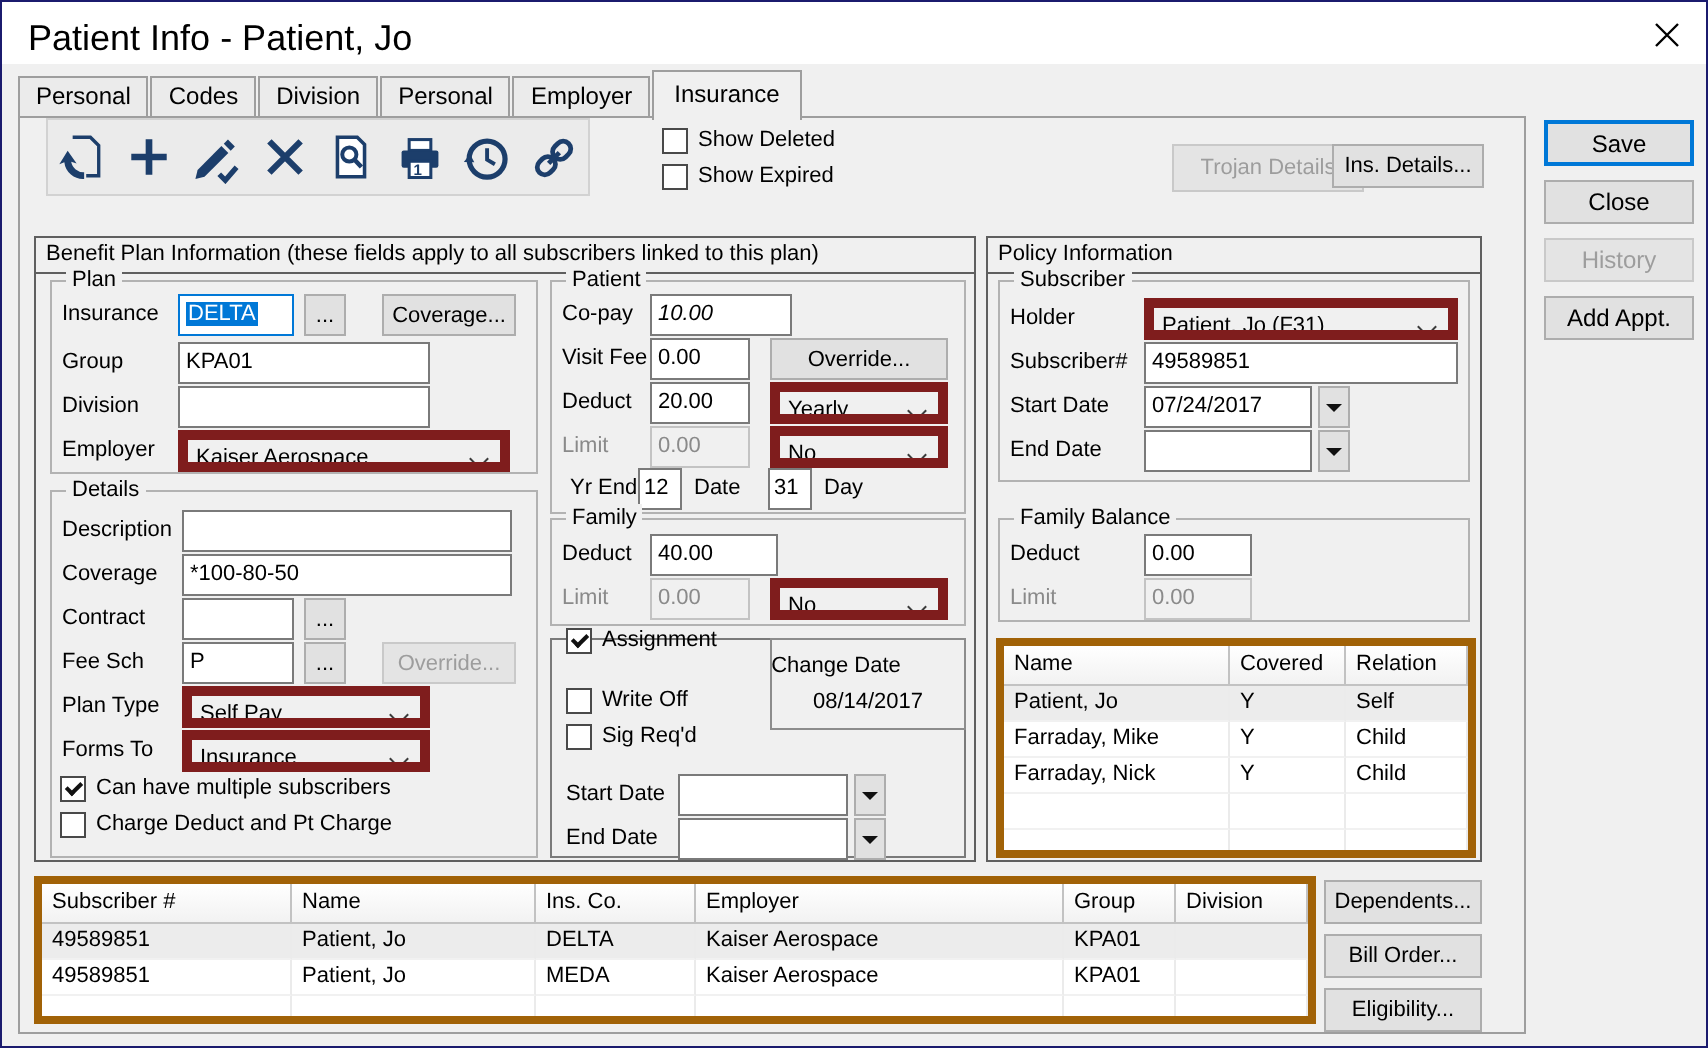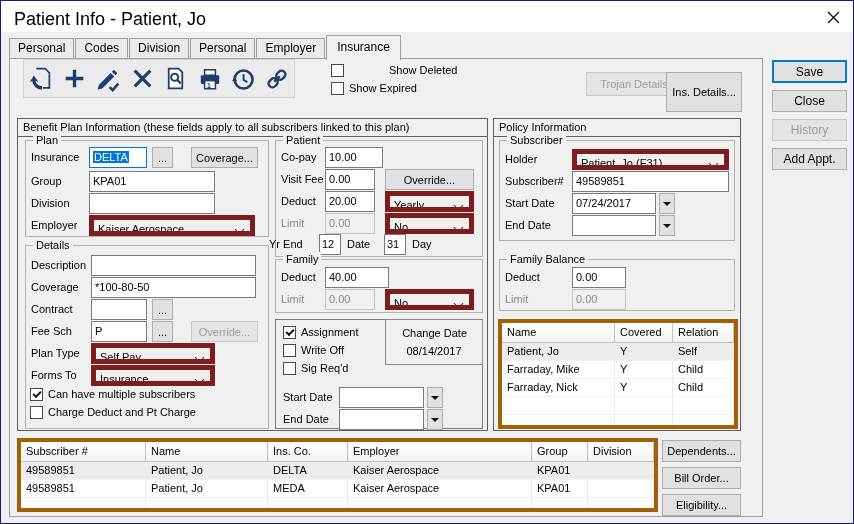--- a/index.html
+++ b/index.html
@@ -136,31 +136,31 @@
       <svg width="26" height="26" viewBox="0 0 24 24">
           <g transform="rotate(-45 12 12)" fill="none" stroke="#1c3e6b" stroke-width="2.2">
             <rect x="2.5" y="8.5" width="9" height="7" rx="3.5"></rect>
             <rect x="12.5" y="8.5" width="9" height="7" rx="3.5"></rect>
             <path d="M8.5 12h7"></path>
           </g>
         </svg>
     </span>
   </div>
 
-  <div class="cb" style="left:330px; top:62px;gap:40px;">
+  <div class="cb" style="left:330px; top:62px;">
     <span class="cb-box"></span>
     <span>Show Deleted</span>
   </div>
   <div class="cb" style="left:330px; top:80px;">
     <span class="cb-box"></span>
     <span>Show Expired</span>
   </div>
 
   <div class="btn dis" style="left:585px; top:71px; width:96px; height:24px;">Trojan Details</div>
-  <div class="btn" style="left:665px; top:71px; width:76px; height:40px;">Ins. Details...</div>
+  <div class="btn" style="left:665px; top:71px; width:76px; height:22px;">Ins. Details...</div>
 
   <div class="btn big primary" style="left:771px; top:59px; width:75px; height:23px;">Save</div>
   <div class="btn big" style="left:771px; top:89px; width:75px; height:22px;">Close</div>
   <div class="btn big dis" style="left:771px; top:118px; width:75px; height:22px;">History</div>
   <div class="btn big" style="left:771px; top:147px; width:75px; height:22px;">Add Appt.</div>
 
   <div class="panel" style="left:16px; top:117px; width:471px; height:313px;"></div>
   <div class="panel-hdr" style="left:16px; top:117px; width:471px;">Benefit Plan Information (these fields apply to all subscribers linked to this plan)</div>
 
   <div class="panel" style="left:492px; top:117px; width:248px; height:313px;"></div>
@@ -201,59 +201,59 @@
     <span>Can have multiple subscribers</span>
   </div>
   <div class="cb" style="left:29px; top:404px;">
     <span class="cb-box"></span>
     <span>Charge Deduct and Pt Charge</span>
   </div>
 
   <div class="grp" style="left:274px; top:139px; width:208px; height:117px;"></div>
   <span class="grp-title" style="left:282px; top:132px;">Patient</span>
   <span class="lbl" style="left:280px; top:150px;">Co-pay</span>
-  <div class="inp" style="left:324px; top:146px; width:58px;">10.00</div>
+  <div class="inp" style="left:324px; top:146px; width:71px;font-style:italic;">10.00</div>
   <span class="lbl" style="left:280px; top:172px;">Visit Fee</span>
   <div class="inp" style="left:324px; top:168px; width:50px;">0.00</div>
   <div class="btn" style="left:384px; top:168px; width:89px; height:21px;">Override...</div>
   <span class="lbl" style="left:280px; top:194px;">Deduct</span>
   <div class="inp" style="left:324px; top:190px; width:50px;">20.00</div>
   <div class="combo" style="left:384px; top:190px; width:89px;"><span>Yearly</span><span class="chev"></span></div>
   <span class="lbl" style="left:280px; top:216px; color:#8a8a8a;">Limit</span>
   <div class="inp dis" style="left:324px; top:212px; width:50px;">0.00</div>
   <div class="combo" style="left:384px; top:212px; width:89px;"><span>No</span><span class="chev"></span></div>
-  <span class="lbl" style="left:268px; top:237px;">Yr End</span>
+  <span class="lbl" style="left:284px; top:237px;">Yr End</span>
   <div class="inp" style="left:318px; top:233px; width:22px; padding:0 2px;">12</div>
   <span class="lbl" style="left:346px; top:237px;">Date</span>
   <div class="inp" style="left:383px; top:233px; width:22px; padding:0 2px;">31</div>
   <span class="lbl" style="left:411px; top:237px;">Day</span>
 
   <div class="grp" style="left:274px; top:258px; width:208px; height:54px;"></div>
   <span class="grp-title" style="left:282px; top:251px;">Family</span>
   <span class="lbl" style="left:280px; top:270px;">Deduct</span>
   <div class="inp" style="left:324px; top:266px; width:64px;">40.00</div>
   <span class="lbl" style="left:280px; top:292px; color:#8a8a8a;">Limit</span>
   <div class="inp dis" style="left:324px; top:288px; width:50px;">0.00</div>
   <div class="combo" style="left:384px; top:288px; width:89px;"><span>No</span><span class="chev"></span></div>
 
   <div class="box" style="left:274px; top:318px; width:208px; height:110px;"></div>
-  <div class="cb" style="left:282px; top:324px;">
+  <div class="cb" style="left:282px; top:312px;">
     <span class="cb-box checked"></span>
     <span>Assignment</span>
   </div>
   <div class="cb" style="left:282px; top:342px;">
     <span class="cb-box"></span>
     <span>Write Off</span>
   </div>
   <div class="cb" style="left:282px; top:360px;">
     <span class="cb-box"></span>
     <span>Sig Req'd</span>
   </div>
   <div class="box" style="left:384px; top:318px; width:98px; height:46px; border-color:#8c8c8c;"></div>
-  <div class="lbl" style="left:368px; top:326px; width:98px; text-align:right;">Change Date</div>
+  <div class="lbl" style="left:368px; top:326px; width:98px; text-align:center;">Change Date</div>
   <div class="lbl" style="left:384px; top:344px; width:98px; text-align:center;">08/14/2017</div>
   <span class="lbl" style="left:282px; top:390px;">Start Date</span>
   <div class="inp" style="left:338px; top:386px; width:85px;"></div>
   <div class="dd-btn" style="left:426px; top:386px;"></div>
   <span class="lbl" style="left:282px; top:412px;">End Date</span>
   <div class="inp" style="left:338px; top:408px; width:85px;"></div>
   <div class="dd-btn" style="left:426px; top:408px;"></div>
 
   <div class="grp" style="left:498px; top:139px; width:236px; height:101px;"></div>
   <span class="grp-title" style="left:506px; top:132px;">Subscriber</span>

